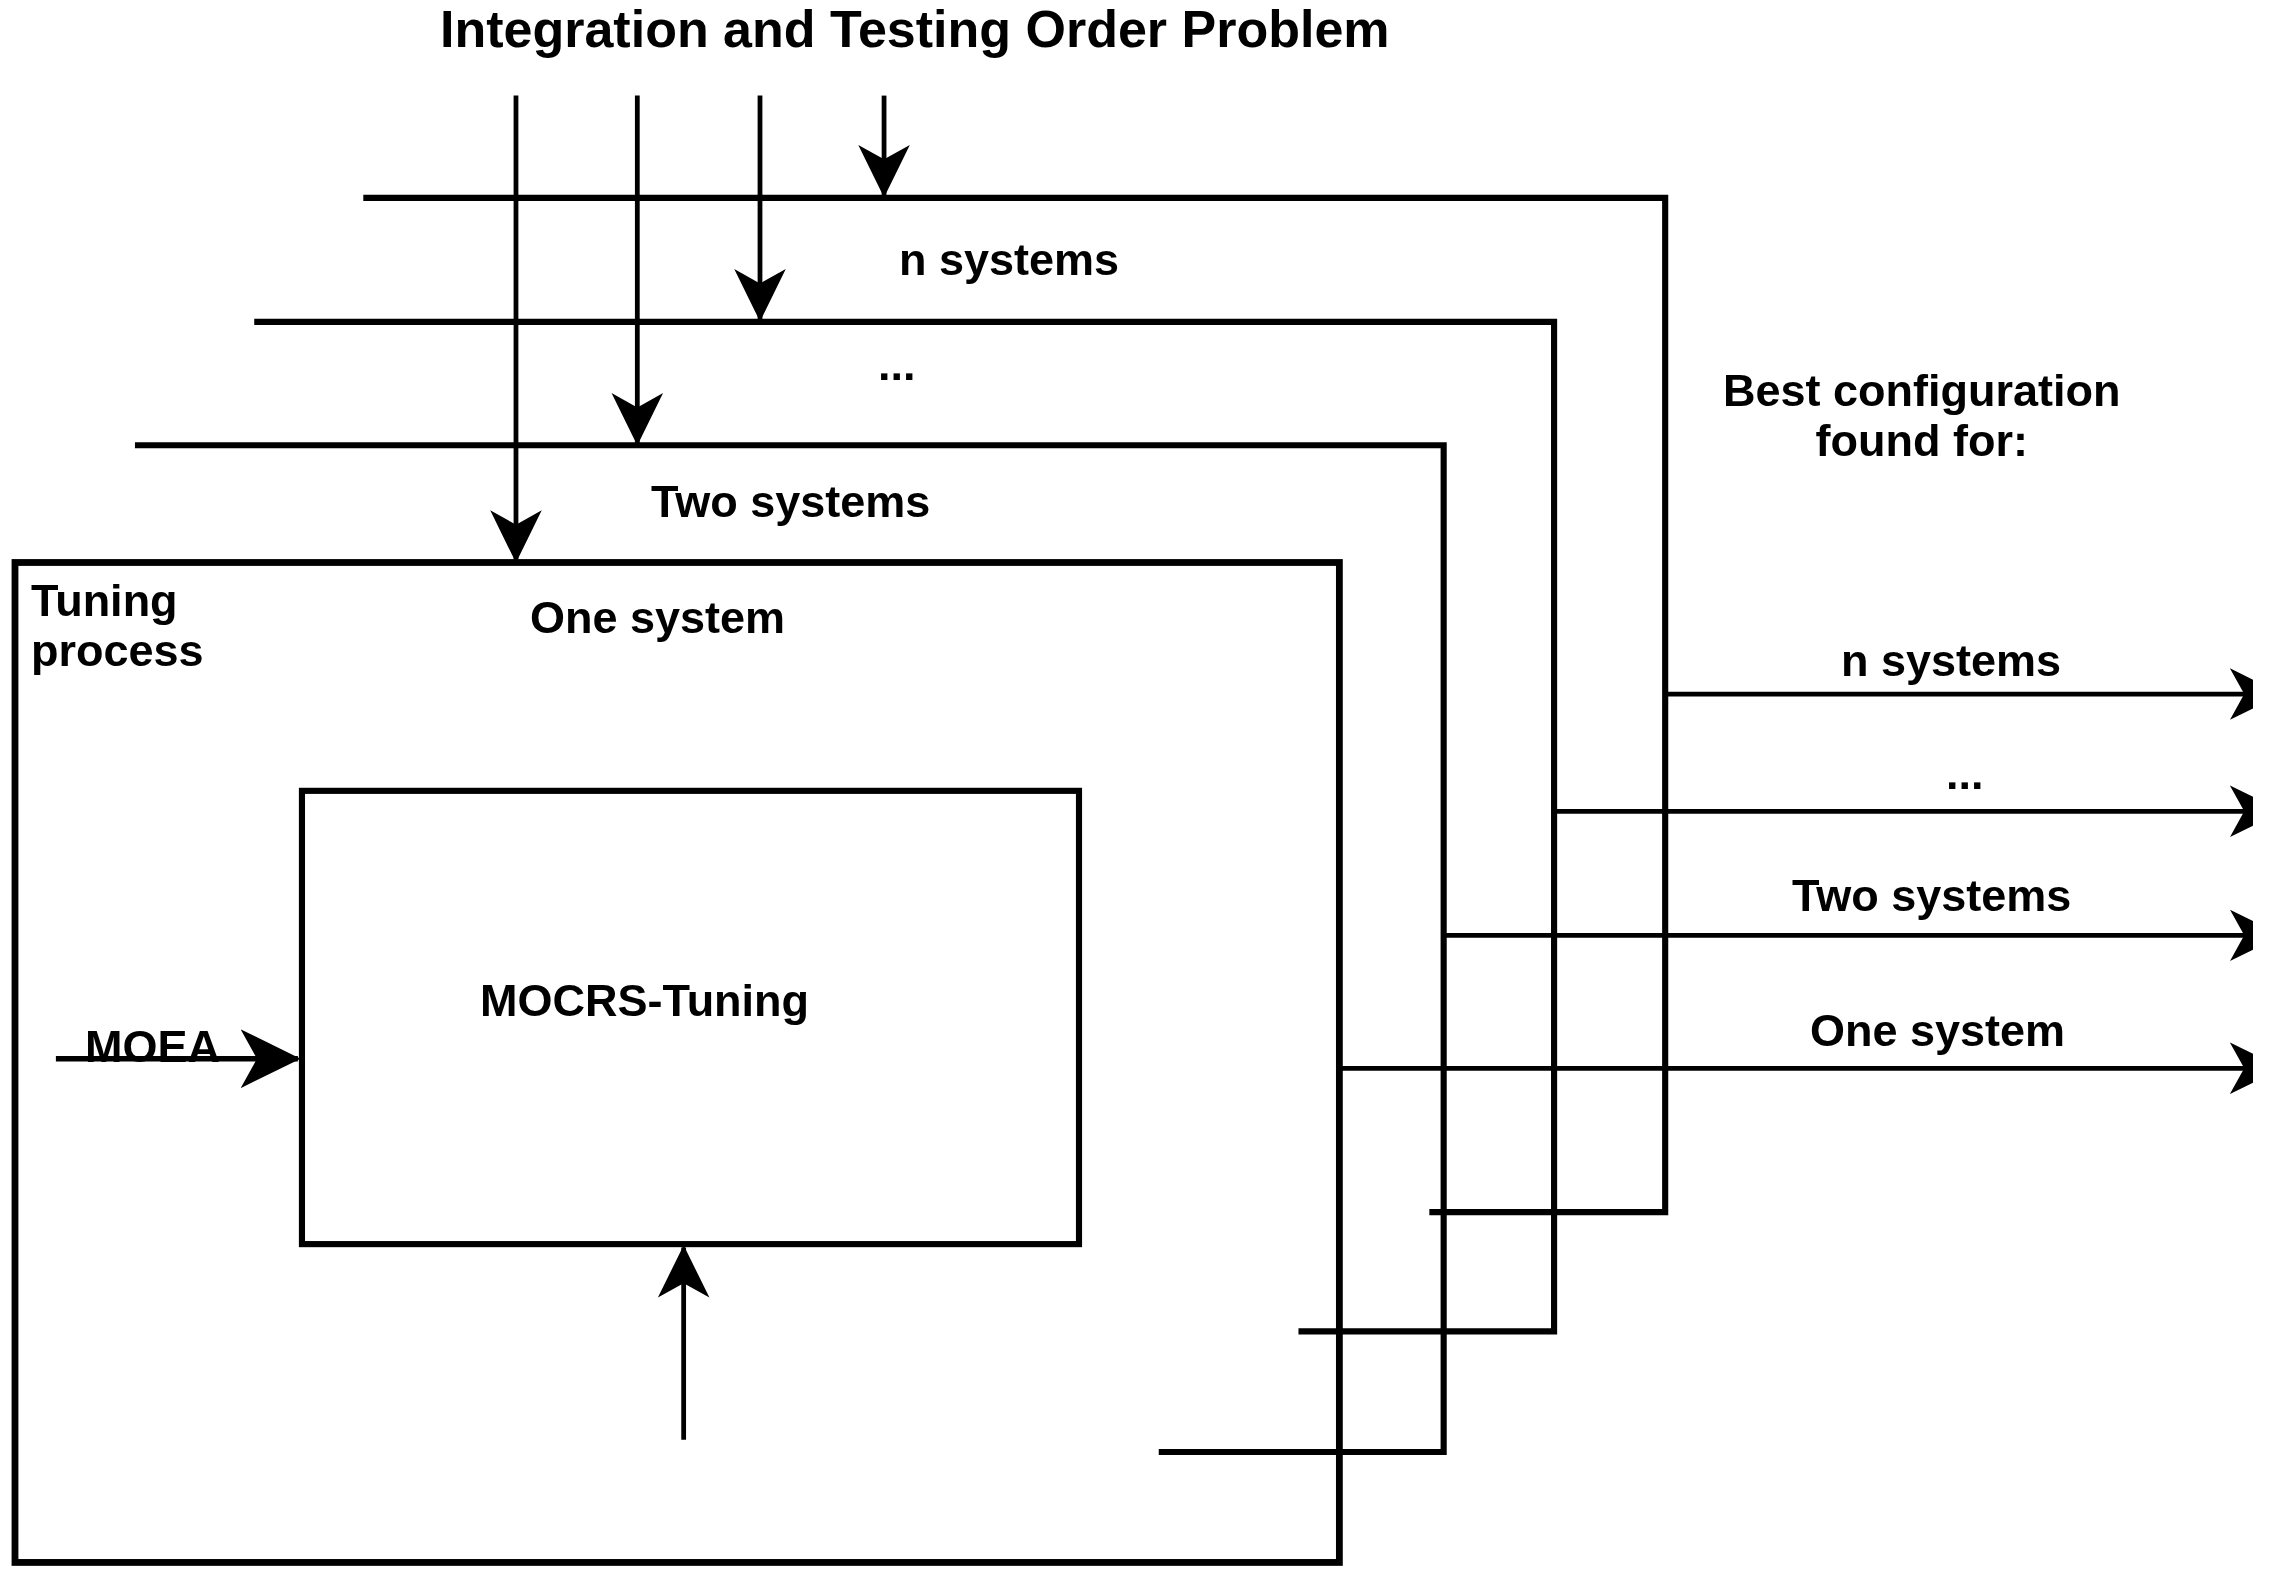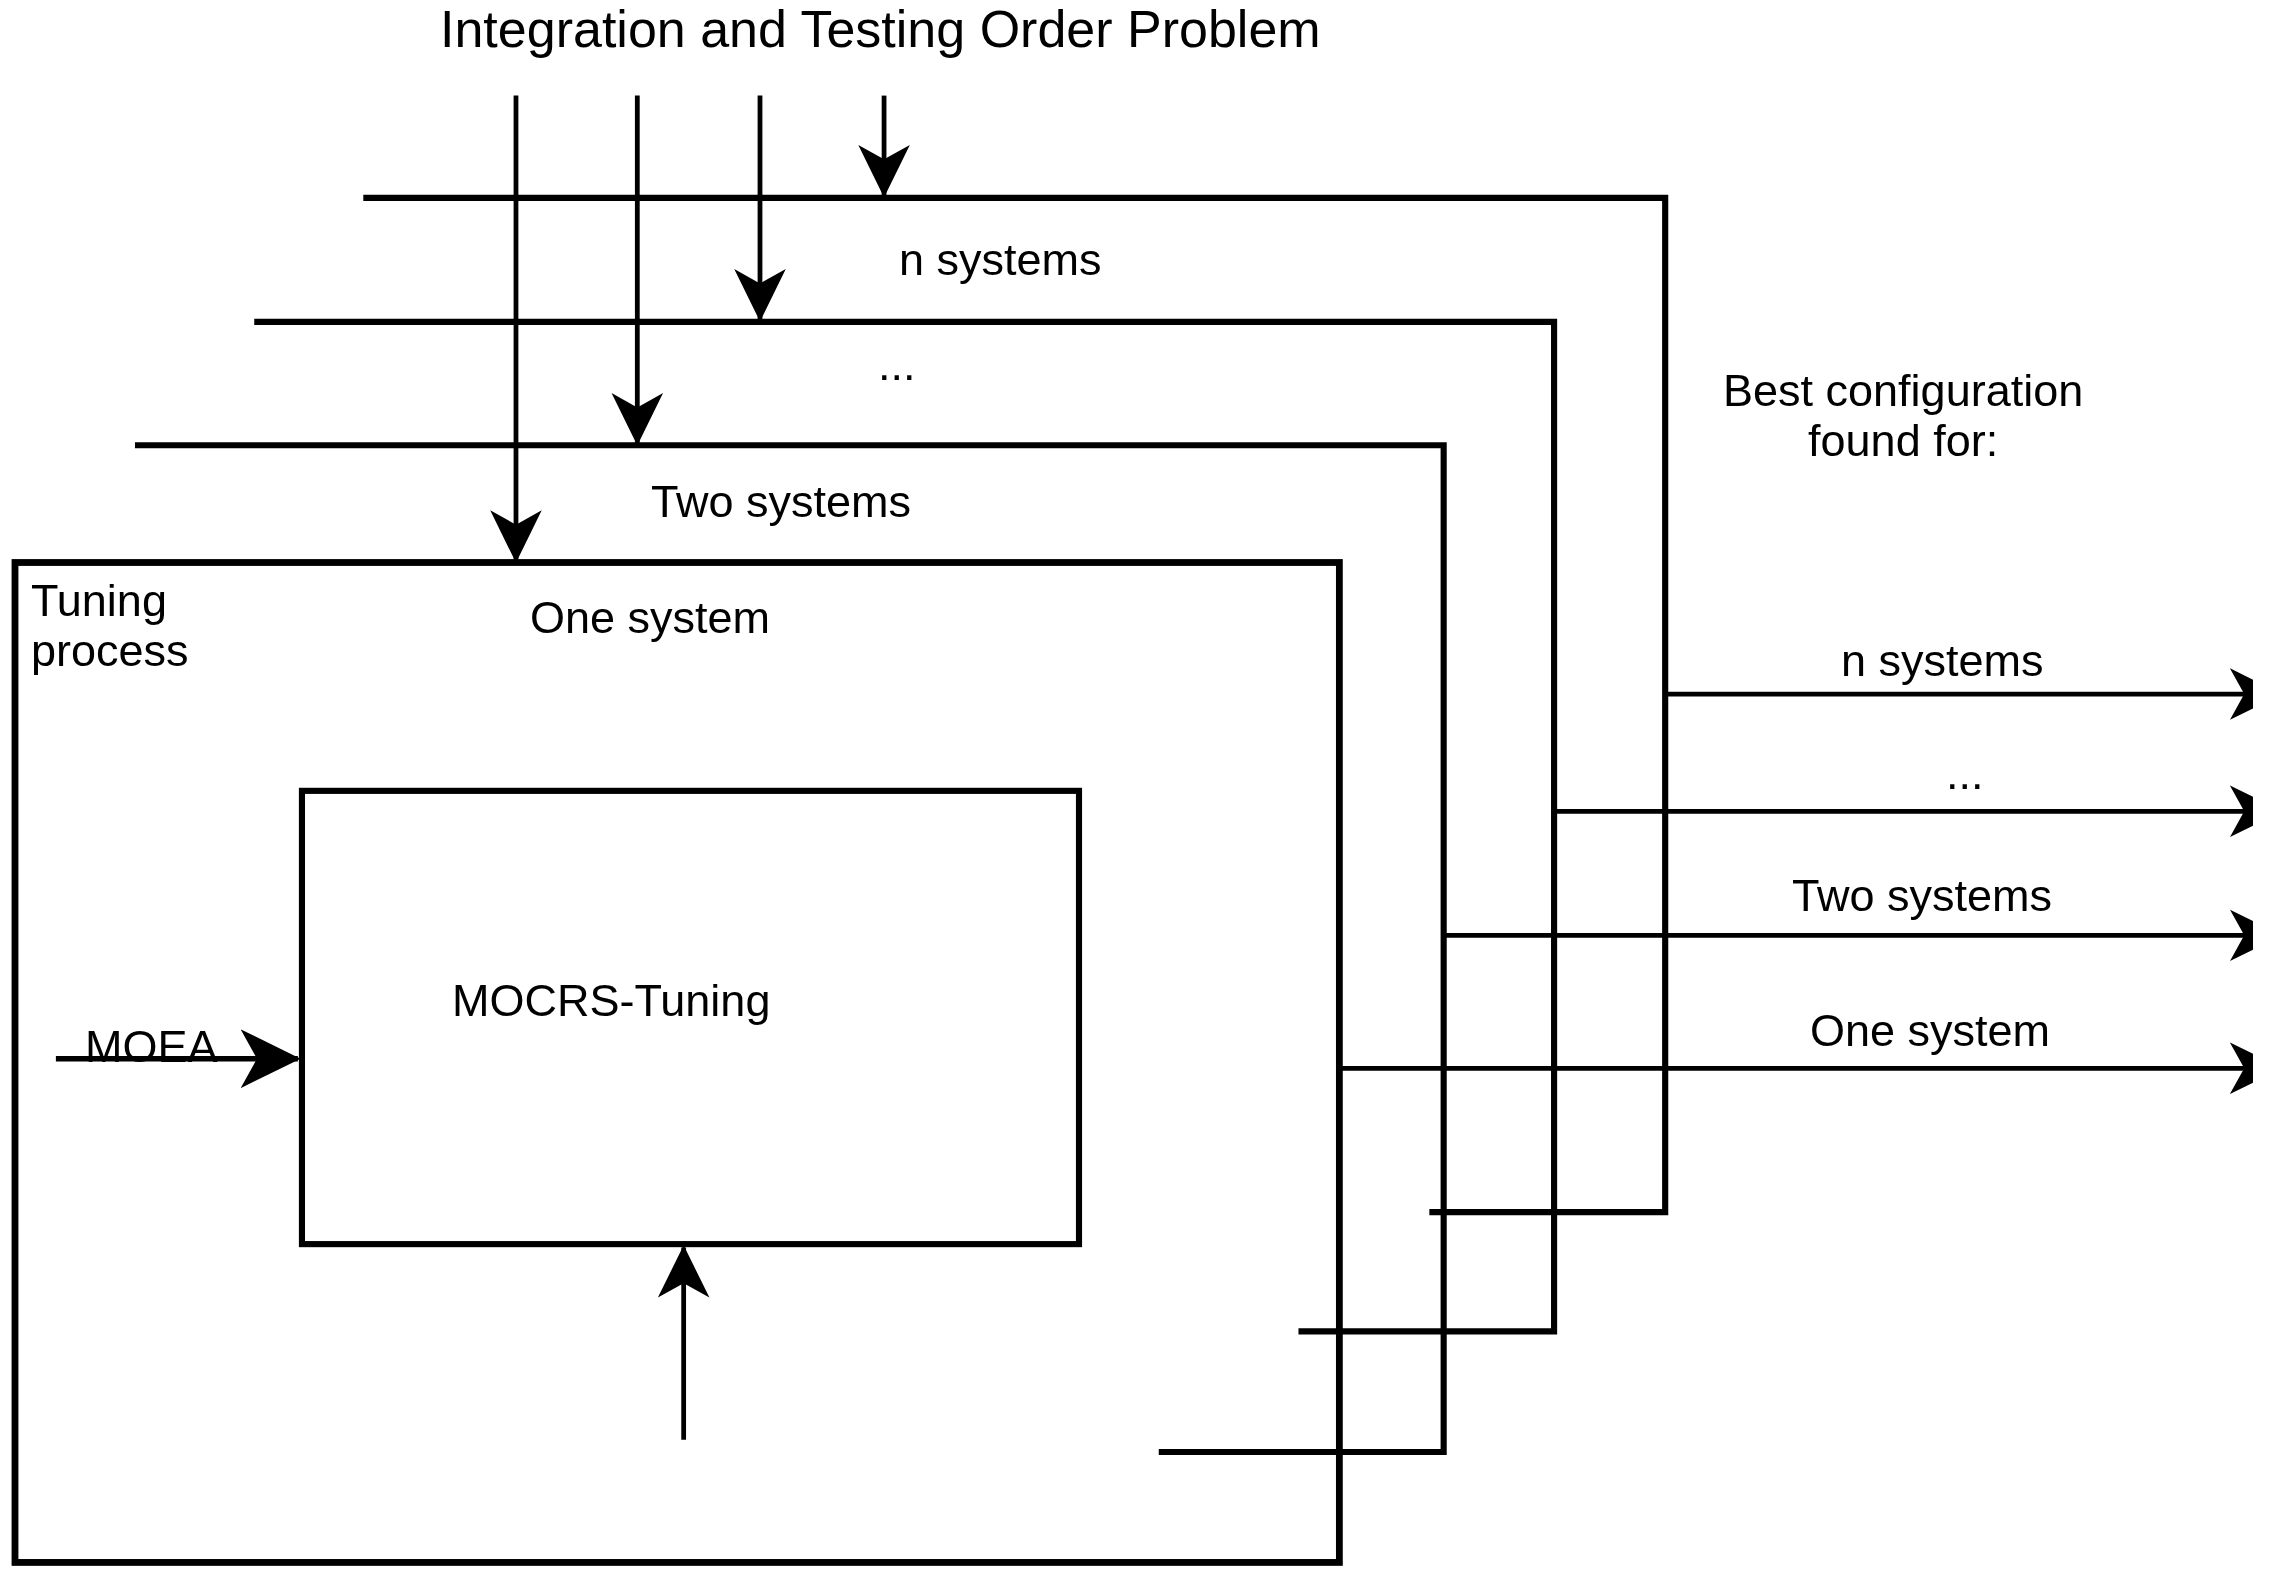--- a/index.html
+++ b/index.html
@@ -7,20 +7,21 @@
     padding: 0;
     background: #ffffff;
   }
   #canvas {
     position: relative;
     width: 2253px;
     height: 1596px;
     background: #ffffff;
     font-family: "Liberation Sans", sans-serif;
     overflow: hidden;
+    font-weight: bold;
   }
   svg.diagram {
     position: absolute;
     top: 0;
     left: 0;
     width: 2295px;
     height: 1596px;
   }
   .lbl {
     position: absolute;
@@ -34,21 +35,21 @@
   .lbl-dots-in    { font-size: 45px; left: 878px; top: 340px;  }
   .lbl-twosys-in  { font-size: 45px; left: 651px;  top: 477px;  }
   .lbl-onesys-in  { font-size: 45px; left: 530px;  top: 593px;  }
   .lbl-tuning     { font-size: 45px; left: 31px;   top: 576px;  }
   .lbl-bestcfg    { font-size: 45px; left: 1723px; top: 366px;  text-align: center; }
   .lbl-nsys-out   { font-size: 45px; left: 1841px; top: 636px;  }
   .lbl-dots-out   { font-size: 45px; left: 1946px; top: 749px; }
   .lbl-twosys-out { font-size: 45px; left: 1792px; top: 871px; }
   .lbl-onesys-out { font-size: 45px; left: 1810px; top: 1006px; }
   .lbl-moea       { font-size: 45px; left: 85px;  top: 1022px; }
-  .lbl-mocrs      { font-size: 45px; left: 452px;  top: 976px; }
+  .lbl-mocrs      { font-size: 45px; left: 480px;  top: 976px; }
   .lbl-qie        { font-size: 45px; left: 326px;  top: 1478px; }
 </style>
 </head>
 <body>
 
 <div id="canvas">
 
   <svg class="diagram" viewBox="0 0 3367 2341">
     <defs>
       <marker id="ah" viewBox="0 0 12 12" refX="10.5" refY="6" markerWidth="12" markerHeight="12" orient="auto-start-reverse" markerUnits="strokeWidth">

